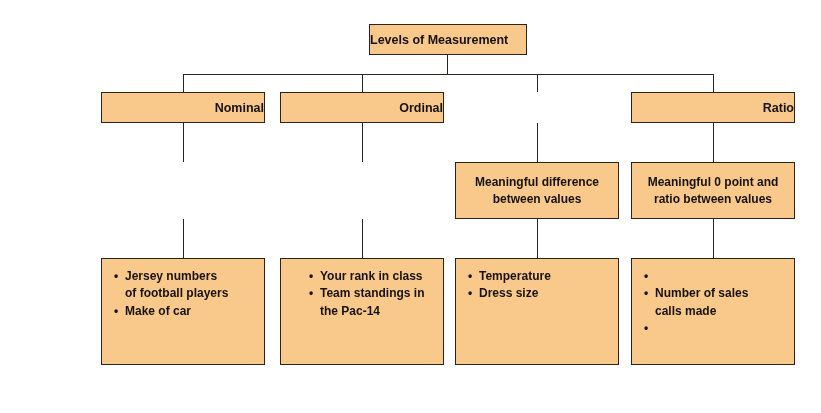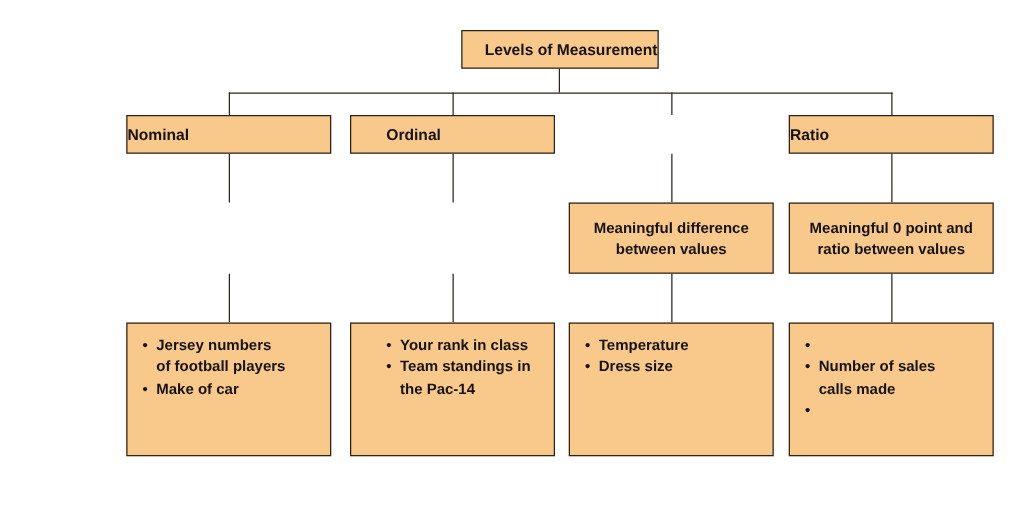--- a/index.html
+++ b/index.html
@@ -17,26 +17,26 @@
     overflow: hidden;
   }
   .box {
     position: absolute;
     background: #F9C98C;
     border: 1.4px solid #2B241E;
     box-sizing: border-box;
   }
   .title-box {
     left: 369px; top: 24px; width: 158px; height: 31px;
-    display: flex; align-items: center; justify-content: flex-end;
+    display: flex; align-items: center; justify-content: flex-start;
     font-size: 12.5px; font-weight: 700;
   }
   .label-box {
     top: 92px; width: 164px; height: 31px;
-    display: flex; align-items: center; justify-content: flex-start;
+    display: flex; align-items: center; justify-content: flex-end;
     font-size: 12.5px; font-weight: 700;
   }
   .desc-box {
     top: 162px; width: 164px; height: 57px;
     padding-top: 11px;
     text-align: center;
     font-size: 12px; font-weight: 700;
     line-height: 1.45;
     white-space: pre-line;
   }

